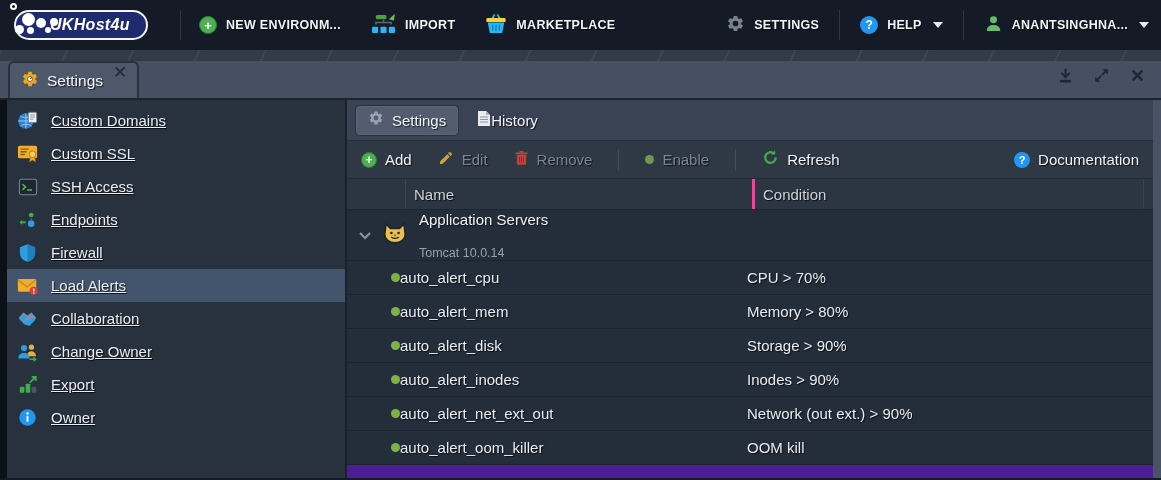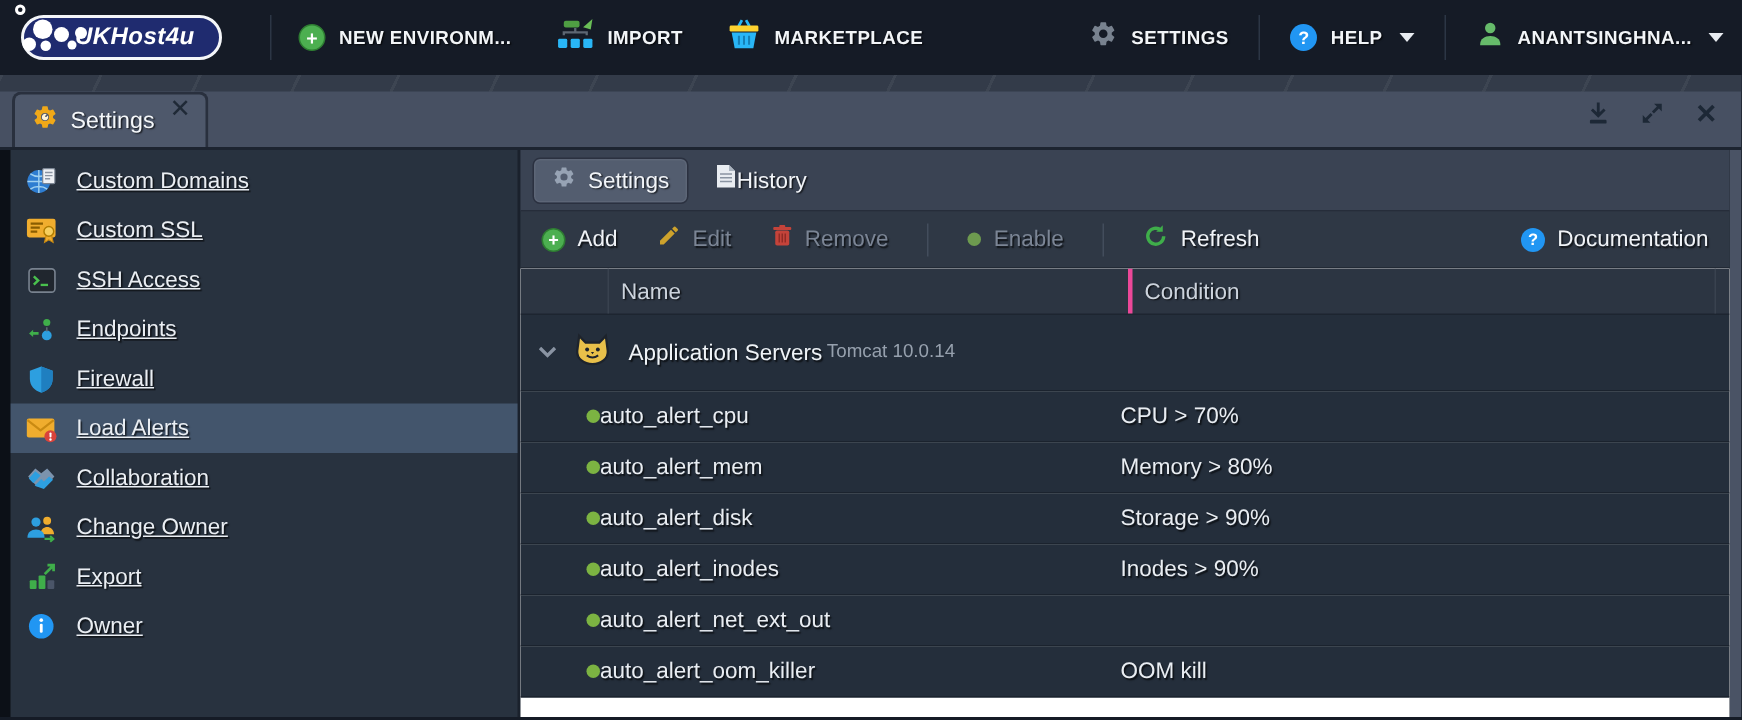--- a/index.html
+++ b/index.html
@@ -61,32 +61,32 @@
 
   .toolbar { height:38px; background:#2f3845; display:flex; align-items:center; padding:0 14px; gap:26px;
              border-bottom:1px solid #222a35; flex:none; }
   .tool { display:flex; align-items:center; gap:8px; cursor:pointer; }
   .tool-label { font-size:15px; color:#f0f3f7; }
   .tool.disabled .tool-label { color:#7b8595; }
   .tool-sep { width:1px; height:22px; background:#434d5c; }
   .doc-link { margin-left:auto; display:flex; align-items:center; gap:8px; cursor:pointer; }
 
   
-  .grid { flex:1; background:#ffffff; display:flex; flex-direction:column; overflow:hidden; }
+  .grid { flex:1; background:#4c1d95; display:flex; flex-direction:column; overflow:hidden; }
   .grid-head { height:31px; background:#2c3542; border-bottom:1px solid #1d2530; display:flex; align-items:center; flex:none; }
   .gh-cell { color:#ccd3dc; font-size:15px; }
   .gh-first { width:58px; height:100%; flex:none; }
   .gh-name { width:347px; padding-left:8px; border-left:1px solid #39424f; height:100%; display:flex; align-items:center; flex:none; }
   .gh-cond { flex:1; padding-left:8px; border-left:3px solid #ec4899; height:100%; display:flex; align-items:center; }
   .gh-spacer { width:10px; height:100%; border-left:1px solid #39424f; flex:none; }
 
   .group-row { height:51px; background:#242e3b; border-bottom:1px solid #1b232e; display:flex; align-items:center; cursor:pointer; }
   .chev { margin-left:12px; flex:none; }
   .tomcat { margin-left:11px; flex:none; }
-  .group-txt { margin-left:11px; display:flex; flex-direction:row; justify-content:center; gap:3px; }
+  .group-txt { margin-left:11px; display:flex; flex-direction:column; justify-content:center; gap:18px; }
   .group-title { color:#eff3f7; font-size:15px; }
   .group-sub { color:#96a0ad; font-size:12.5px; }
 
   .grow { height:34px; background:#242e3b; border-bottom:1px solid #1b232e; display:flex; align-items:center; cursor:pointer; }
   .dot { width:9px; height:9px; border-radius:50%; background:var(--status-green,#7cb342); margin-left:44px; flex:none; }
   .cell-name { width:347px; margin-left:0; color:#e9edf2; font-size:15px; flex:none; }
   .cell-cond { color:#e9edf2; font-size:15px; }
 </style>
 </head>
 <body>
@@ -441,20 +441,21 @@
           <span class="cell-cond ts">Storage &gt; 90%</span>
         </div>
         <div class="grow">
           <span class="dot"></span>
           <span class="cell-name ts">auto_alert_inodes</span>
           <span class="cell-cond ts">Inodes &gt; 90%</span>
         </div>
         <div class="grow">
           <span class="dot"></span>
           <span class="cell-name ts">auto_alert_net_ext_out</span>
+          <span class="cell-cond ts">Network (out ext.) &gt; 90%</span>
         </div>
         <div class="grow">
           <span class="dot"></span>
           <span class="cell-name ts">auto_alert_oom_killer</span>
           <span class="cell-cond ts">OOM kill</span>
         </div>
       </div>
     </div>
 
     <div class="edge-strip"></div>

